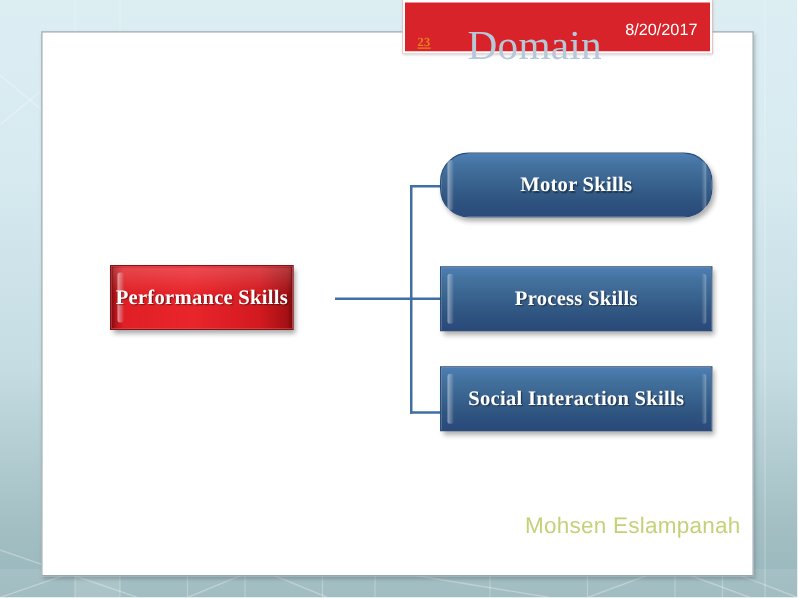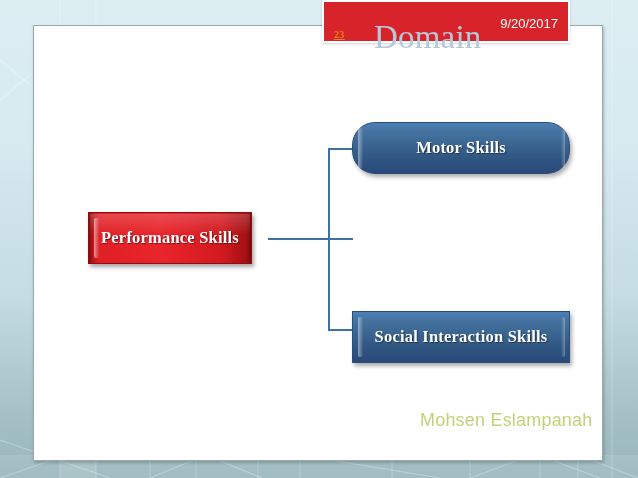--- a/index.html
+++ b/index.html
@@ -230,36 +230,39 @@
   <div id="content-panel"></div>
 
   <div id="diagram">
 
     <div class="conn conn-h" style="left:235px; top:213px; width:62px;"></div>
     <div class="conn conn-v" style="left:295px; top:123px; height:183px;"></div>
     <div class="conn conn-h" style="left:295px; top:123px; width:25px;"></div>
     <div class="conn conn-h" style="left:295px; top:213px; width:25px;"></div>
     <div class="conn conn-h" style="left:295px; top:304px; width:25px;"></div>
 
-    <div class="node node-root" style="left:55px; top:187px; width:164px; height:52px;">
+    <div class="node node-root" style="left:55px; top:187px; width:147px; height:52px;">
       <span class="node-label">Performance Skills</span>
     </div>
 
     <div class="node node-child" style="left:319px; top:97px; width:218px; height:52px;border-radius:23px;">
       <span class="node-label">Motor Skills</span>
     </div>
 
-
-    <div class="node node-child" style="left:319px; top:286px; width:218px; height:52px;">
+    <div class="node node-child" style="left:319px; top:188px; width:218px; height:52px;">
+      <span class="node-label">Process Skills</span>
+    </div>
+
+    <div class="node node-child" style="left:319px; top:268px; width:218px; height:52px;">
       <span class="node-label">Social Interaction Skills</span>
     </div>
 
   </div>
 
   <div id="title-banner">
     <span id="slide-number">23</span>
     <span id="title-text">Domain</span>
-    <span id="title-date">9/20/2017</span>
+    <span id="title-date">8/20/2017</span>
   </div>
 
   <div id="footer-credit">Mohsen Eslampanah</div>
 
 </div>
 
 </body></html>

